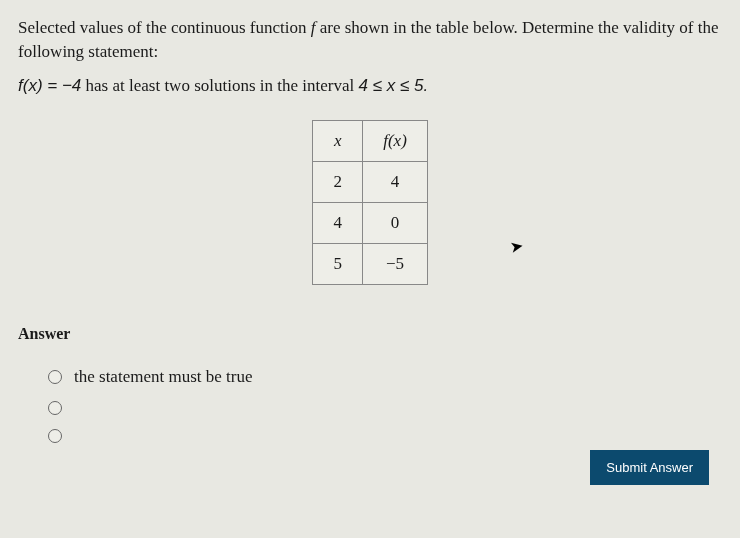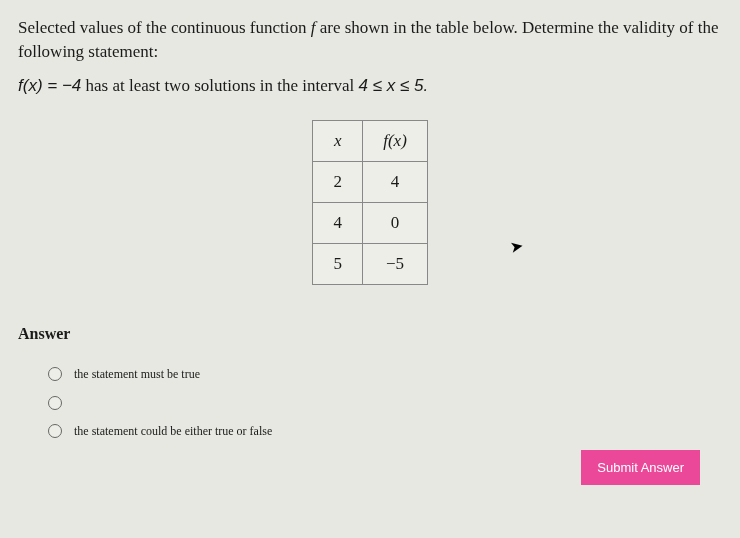--- a/index.html
+++ b/index.html
@@ -57,36 +57,36 @@
       font-weight: bold;
       margin-bottom: 24px;
     }
     .options {
       margin-left: 30px;
     }
     .option-row {
       display: flex;
       align-items: center;
       margin-bottom: 14px;
-      font-size: 12px;
+      font-size: 17px;
     }
     .radio {
       width: 14px;
       height: 14px;
       border: 1.5px solid #666;
       border-radius: 50%;
       margin-right: 12px;
       flex-shrink: 0;
       background: #eeeee8;
     }
     .submit-button {
       position: absolute;
-      right: 40px;
+      right: 31px;
       top: 450px;
-      background: #ec4899;
+      background: #0c4a6e;
       color: #fff;
       border: none;
       padding: 10px 16px;
       font-size: 13px;
       font-family: Arial, sans-serif;
       cursor: pointer;
     }
     .cursor {
       position: absolute;
       left: 510px;
@@ -137,17 +137,16 @@
 <div class="options">
   <div class="option-row">
     <div class="radio"></div>
     <span>the statement must be true</span>
   </div>
   <div class="option-row">
     <div class="radio"></div>
   </div>
   <div class="option-row">
     <div class="radio"></div>
-    <span>the statement could be either true or false</span>
   </div>
 </div>
 
 <button class="submit-button">Submit Answer</button>
 
 </body></html>

